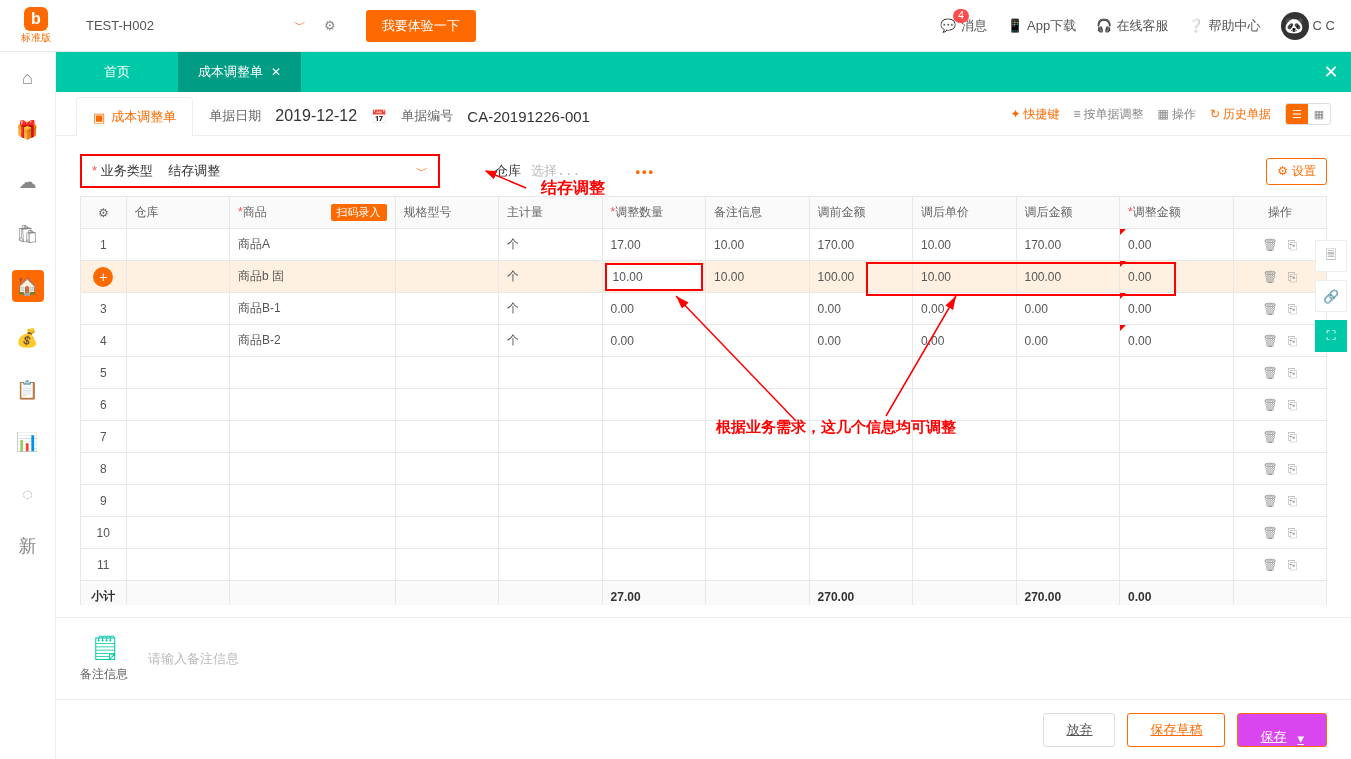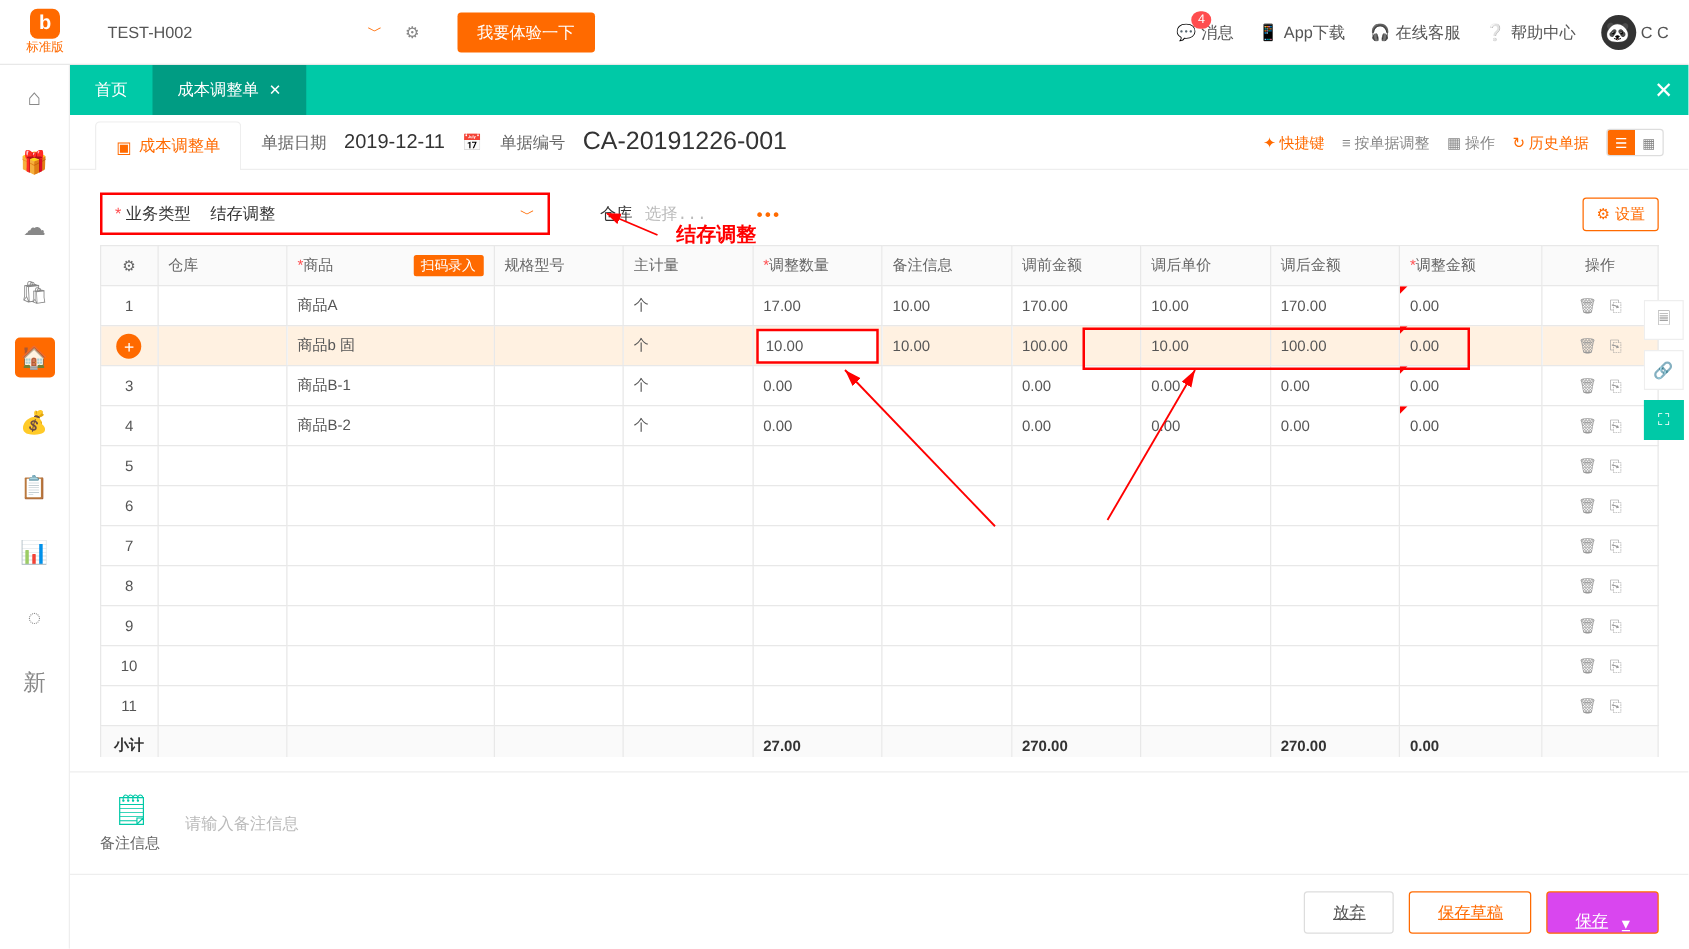--- a/index.html
+++ b/index.html
@@ -26,40 +26,40 @@
 .left-nav .nav-icon.active { background: #ff6a00; color: #fff; }
 
 .right-panel { width: 36px; position: fixed; right: 0; top: 240px; display: flex; flex-direction: column; gap: 8px; }
 .right-panel .panel-btn { width: 32px; height: 32px; display: flex; align-items: center; justify-content: center; color: #888; background: #fff; border: 1px solid #eee; cursor: pointer; }
 .right-panel .panel-btn.active { background: #00c9a7; color: #fff; border-color: #00c9a7; }
 
 .main { flex: 1; display: flex; flex-direction: column; overflow: hidden; }
 
 
 .tab-bar { height: 40px; background: #00c9a7; display: flex; align-items: stretch; }
-.tab { padding: 0 20px; display: flex; align-items: center; color: #fff; cursor: pointer; font-size: 13px; gap: 8px; }
+.tab { padding: 0 20px; display: flex; align-items: center; color: #fff; cursor: pointer; font-size: 13px; gap: 8px; margin-left: 28px; }
 .tab.active { background: #009c83; }
 .tab-close { font-size: 12px; cursor: pointer; }
 .tab-bar-close { margin-left: auto; width: 40px; display: flex; align-items: center; justify-content: center; color: #fff; cursor: pointer; font-size: 18px; }
 
 
 .doc-toolbar { height: 44px; background: #fff; display: flex; align-items: flex-end; padding: 0 20px; border-bottom: 1px solid #eee; }
 .doc-tab { padding: 10px 16px; border: 1px solid #eee; border-bottom: none; border-radius: 4px 4px 0 0; color: #ff6a00; display: flex; align-items: center; gap: 6px; margin-bottom: -1px; background: #fff; }
 .doc-meta { display: flex; align-items: center; gap: 14px; margin-left: 16px; padding-bottom: 10px; color: #666; }
 .doc-meta .date-val { color: #333; font-size: 16px; }
 .calendar-icon { color: #ff6a00; }
 .doc-actions { margin-left: auto; display: flex; align-items: center; gap: 14px; padding-bottom: 10px; color: #888; font-size: 12px; }
 .doc-actions .action-link { display: flex; align-items: center; gap: 3px; cursor: pointer; }
 .doc-actions .action-link.orange { color: #ff6a00; }
 .view-toggle { display: flex; border: 1px solid #ddd; border-radius: 3px; overflow: hidden; }
 .view-toggle span { width: 22px; height: 20px; display: flex; align-items: center; justify-content: center; cursor: pointer; font-size: 11px; }
 .view-toggle span.active { background: #ff6a00; color: #fff; }
 
 
-.form-row { padding: 18px 24px 8px; display: flex; align-items: center; gap: 40px; position: relative; }
+.form-row { padding: 18px 24px 8px; display: flex; align-items: center; gap: 55px; position: relative; }
 .form-field { display: flex; align-items: center; gap: 10px; position: relative; }
 .req-label::before { content: "* "; color: #ff4d4f; }
 .biz-type-box { border: 2px solid #ff0000; padding: 6px 10px; width: 360px; display: flex; align-items: center; justify-content: space-between; }
 .biz-type-box .value { margin-left: 12px; color: #333; }
 .placeholder-text { color: #bbb; font-family: Liberation Mono, monospace; }
 .more-icon { color: #ff6a00; font-weight: bold; letter-spacing: 2px; }
 .settings-btn { margin-left: auto; border: 1px solid #ff6a00; color: #ff6a00; padding: 4px 10px; border-radius: 3px; cursor: pointer; display: flex; align-items: center; gap: 4px; font-size: 12px; }
 
 
 .annotation-arrow { color: #ff0000; font-weight: bold; position: absolute; font-size: 14px; pointer-events: none; }
@@ -166,24 +166,24 @@
       <div class="tab-bar-close">✕</div>
     </div>
 
     <div class="doc-toolbar">
       <div class="doc-tab">
         <span style="color:#ff6a00">▣</span>
         <span>成本调整单</span>
       </div>
       <div class="doc-meta">
         <span>单据日期</span>
-        <span class="date-val">2019-12-11</span>
+        <span class="date-val">2019-12-12</span>
         <span class="calendar-icon">📅</span>
         <span>单据编号</span>
-        <span class="date-val" style="font-size:20px">CA-20191226-001</span>
+        <span class="date-val" style="font-size:15px">CA-20191226-001</span>
       </div>
       <div class="doc-actions">
         <span class="action-link orange">
             <span>✦</span>
             <span>快捷键</span>
           </span>
         <span class="action-link">
             <span>≡</span>
             <span>按单据调整</span>
           </span>
@@ -495,20 +495,21 @@
 
       <svg class="svg-overlay" width="1200" height="400">
         <defs>
             <marker id="ah2" markerWidth="10" markerHeight="10" refX="9" refY="3" orient="auto">
               <path d="M0,0 L9,3 L0,6 Z" fill="#ff0000"></path>
             </marker>
           </defs>
         <line x1="740" y1="225" x2="620" y2="100" stroke="#ff0000" stroke-width="1.5" marker-end="url(#ah2)"></line>
         <line x1="830" y1="220" x2="900" y2="100" stroke="#ff0000" stroke-width="1.5" marker-end="url(#ah2)"></line>
       </svg>
+      <div class="annotation-arrow" style="left:660px;top:222px;font-size:15px">根据业务需求，这几个信息均可调整</div>
     </div>
 
     <div class="remarks-bar">
       <div class="remarks-label">
         <span class="remarks-icon">🗒</span>
         <span>备注信息</span>
       </div>
       <input class="remarks-input" placeholder="请输入备注信息" style="">
     </div>
 

